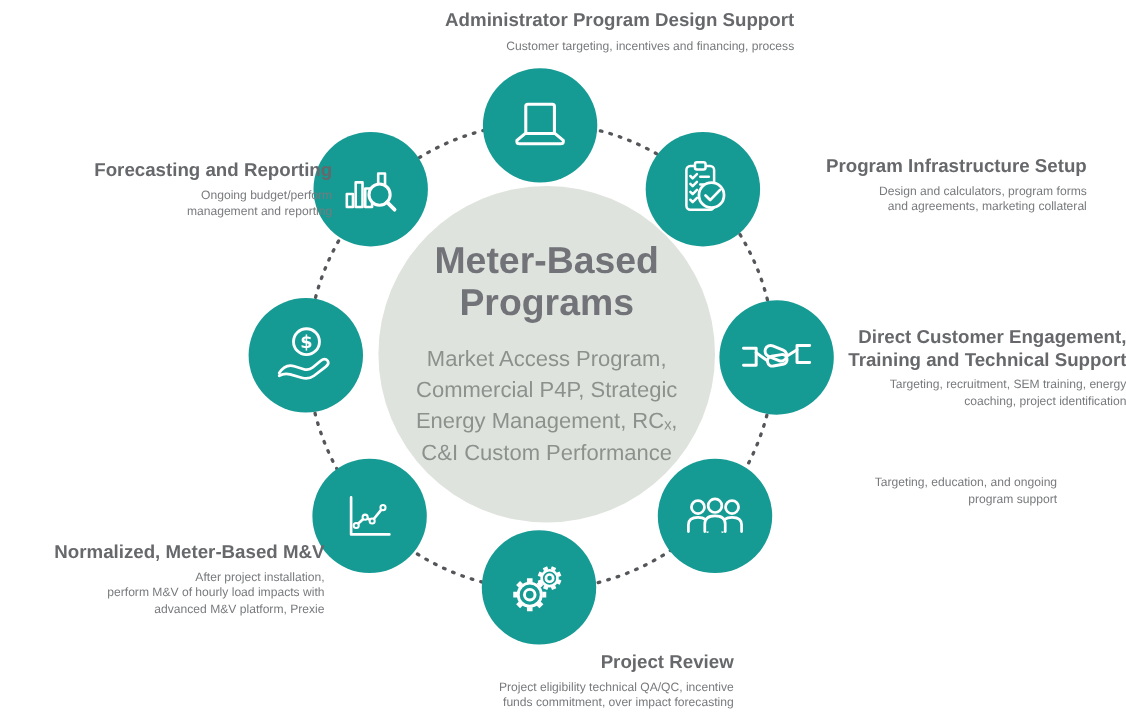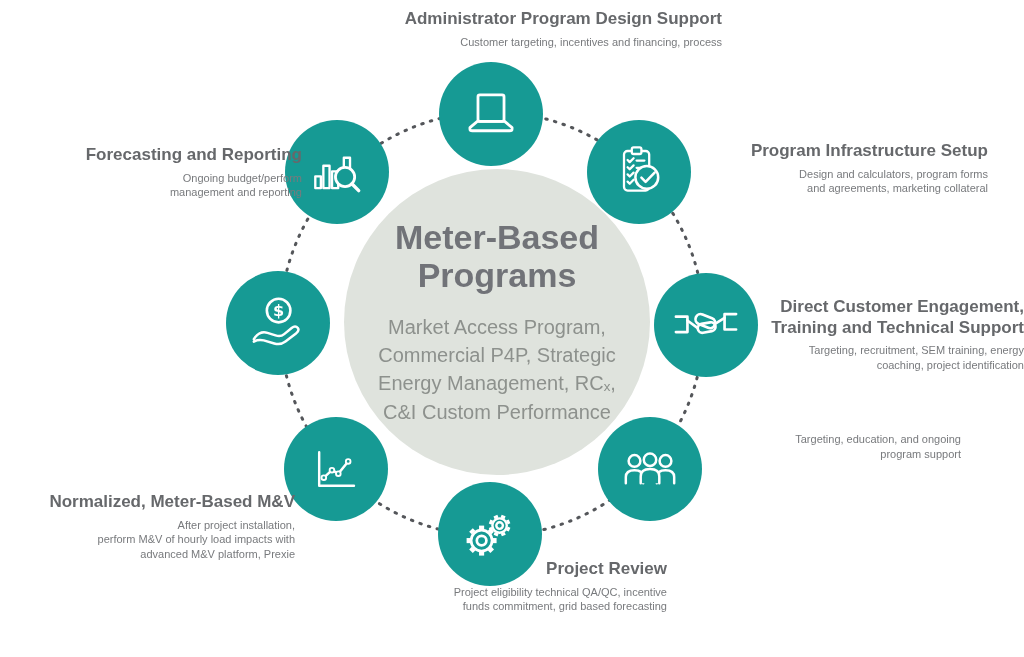--- a/index.html
+++ b/index.html
@@ -42,21 +42,21 @@
   .node-text h3{
     margin:0 0 5px;font-size:17px;font-weight:bold;color:var(--heading);line-height:1.22;white-space:pre-line;
   }
   .node-text p{
     margin:0;font-size:11px;color:var(--body);line-height:1.33;white-space:pre-line;
   }
   .nt-top{left:262px;top:9px;width:460px;}
   .nt-top-right{left:728px;top:141px;width:260px;}
   .nt-right{left:750px;top:297px;width:274px;}
   .nt-bottom-right{left:695px;top:432px;width:266px;}
-  .nt-bottom{left:317px;top:559px;width:350px;}
+  .nt-bottom{left:317px;top:592px;width:350px;}
   .nt-bottom-left{left:5px;top:456px;width:290px;margin-top:36px;}
   .nt-left{left:8px;top:290px;width:218px;}
   .nt-top-left{left:44px;top:145px;width:258px;}
 </style>
 </head>
 <body>
 
 <div class="canvas">
 
   <svg class="ring-svg" width="1024" height="657">
@@ -170,21 +170,21 @@
           <line x1="0" y1="-13" x2="0" y2="-18" transform="rotate(337)"></line>
         </g>
         <circle cx="66" cy="36" r="12" stroke-width="4"></circle>
         <circle cx="66" cy="36" r="5.5" stroke-width="4"></circle>
       </g>
     </svg>
   </div>
   <div class="node-text nt-bottom">
     <h3>Project Review</h3>
     <p>Project eligibility technical QA/QC, incentive
-funds commitment, grid based forecasting</p>
+funds commitment, over impact forecasting</p>
   </div>
 
   <div class="icon-circle ic-bottom-left">
     <svg width="58" height="58" viewBox="0 0 100 100">
       <g fill="none" stroke="#fff" stroke-width="4.2" stroke-linecap="round" stroke-linejoin="round">
         <path d="M21 21 V79 H81"></path>
         <path d="M29 65 L43 52 L54 58 L71 37"></path>
         <circle cx="29" cy="65" r="4" fill="#169a94" stroke-width="3.2"></circle>
         <circle cx="43" cy="52" r="4" fill="#169a94" stroke-width="3.2"></circle>
         <circle cx="54" cy="58" r="4" fill="#169a94" stroke-width="3.2"></circle>

